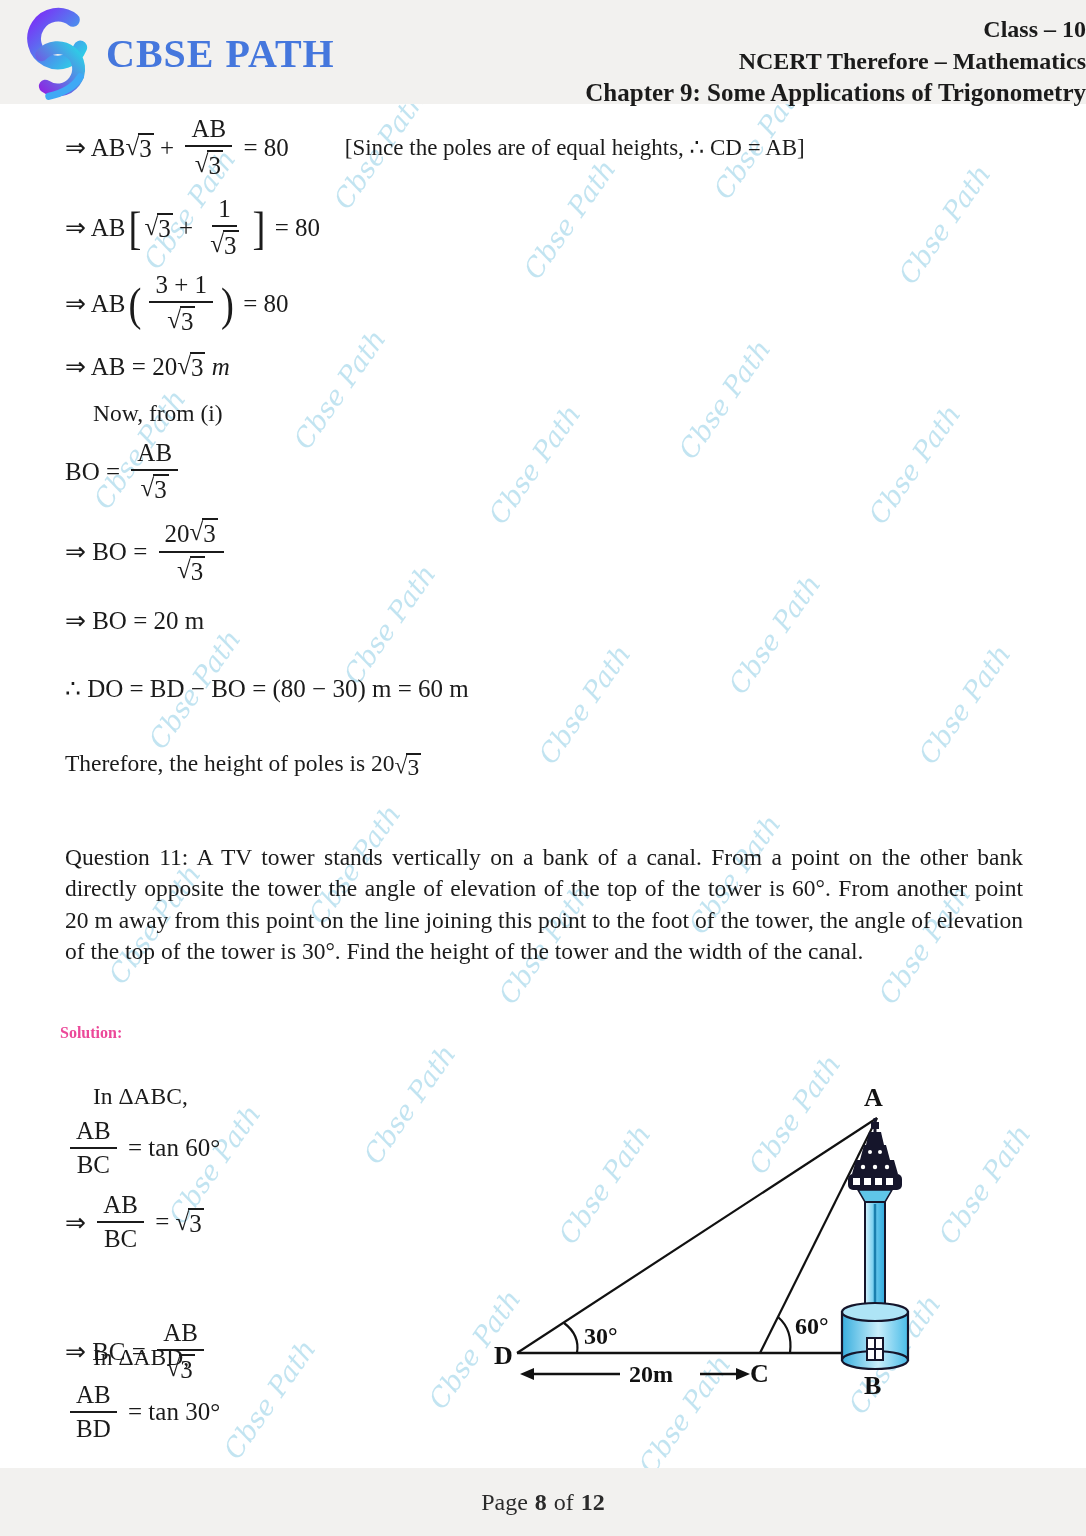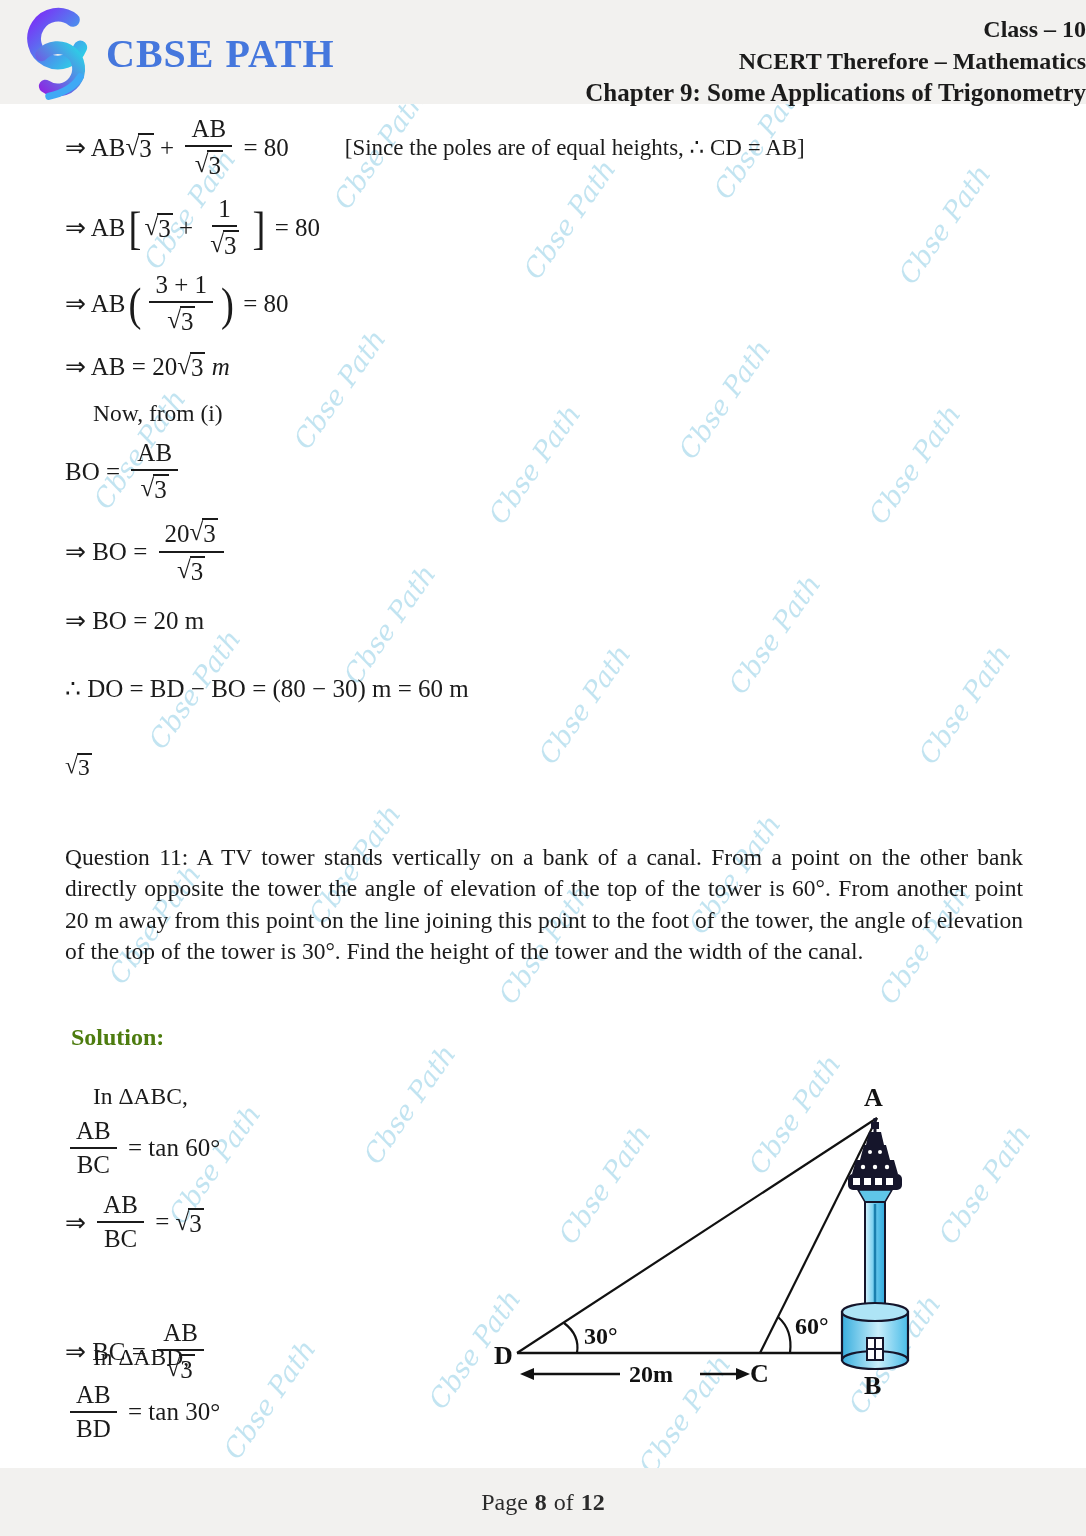--- a/index.html
+++ b/index.html
@@ -55,22 +55,22 @@
   .note { font-size:23px; margin-left:56px; }
   .line { position:absolute; left:65px; z-index:2; font-size:23.5px;margin-left:28px; }
   .para {
     position:absolute; left:65px; width:958px; z-index:2;
     font-size:23.5px; line-height:1.33; text-align:justify;
   }
   .para .mtxt { white-space:normal; }
   .para .sq { vertical-align:-2px; }
   .q-label { font-weight:normal; }
   .solution-label {
-    position:absolute; left:71px; z-index:2;
-    font-size:24px; font-weight:bold; color:#4d7c0f;
+    position:absolute; left:60px; z-index:2;
+    font-size:16px; font-weight:bold; color:#ec4899;
   }
   
   .diagram { position:absolute; left:492px; top:1082px; width:520px; height:345px; z-index:2; }
   .dlabel { font-family:"Liberation Serif", serif; font-weight:bold; font-size:26px; fill:#111; }
   .dlabel-sm { font-family:"Liberation Serif", serif; font-weight:bold; font-size:24px; fill:#111; }
 </style>
 </head>
 <body>
 
 <div class="page">
@@ -256,21 +256,21 @@
         <span class="mtxt">⇒ BO = 20 m</span>
       </span>
   </div>
 
   <div class="eq" style="top:674px;">
     <span class="math">
         <span class="mtxt">∴ DO = BD − BO = (80 − 30) m = 60 m</span>
       </span>
   </div>
 
-  <p class="para" style="top:748px;"><span class="sq">
+  <p class="para" style="top:748px;"><span class="mtxt">Therefore, the height of poles is 20</span><span class="sq">
         <span class="sg">√</span>
         <span class="sr">3</span>
       </span></p>
 
   <p class="para" style="top:842px;">
     <b class="q-label">Question 11:</b><span> A TV tower stands vertically on a bank of a canal. From a point on the other bank directly opposite the tower the angle of elevation of the top of the tower is 60°. From another point 20 m away from this point on the line joining this point to the foot of the tower, the angle of elevation of the top of the tower is 30°. Find the height of the tower and the width of the canal.</span>
   </p>
 
   <div class="solution-label" style="top:1024px;">Solution:</div>
 

